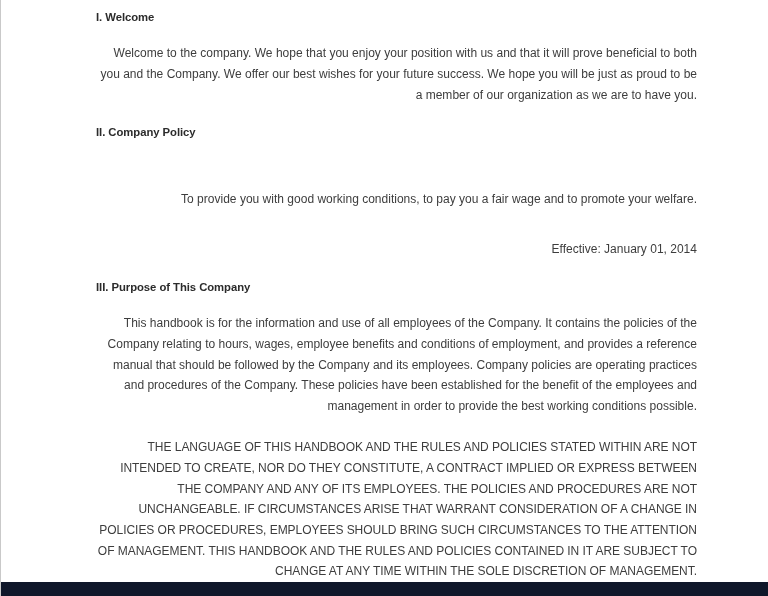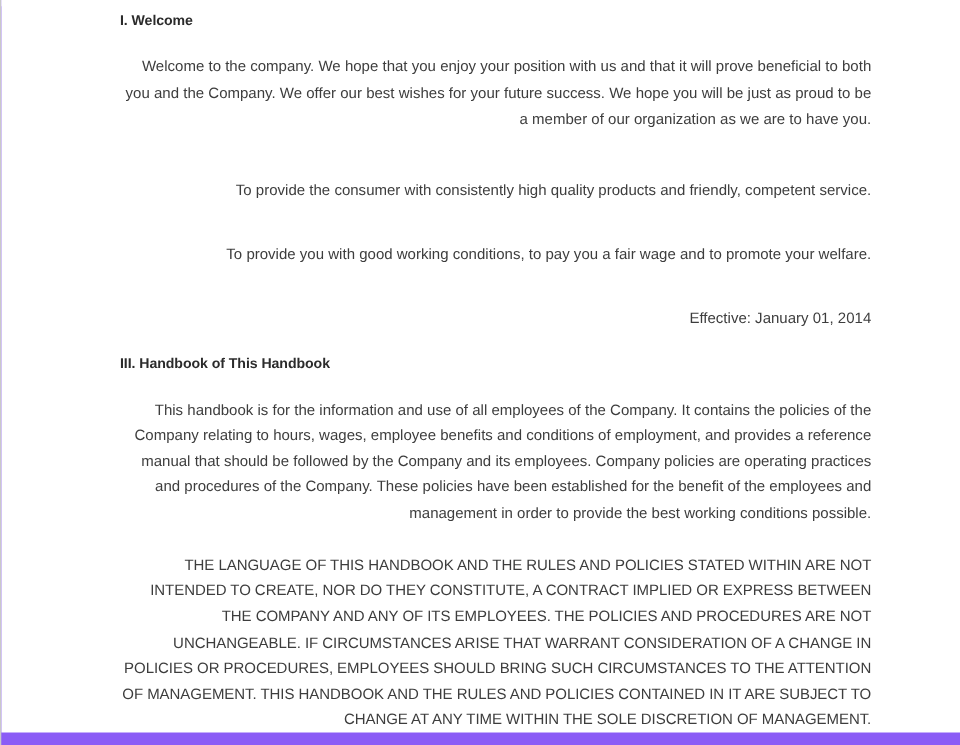--- a/index.html
+++ b/index.html
@@ -12,21 +12,21 @@
     height: 596px;
     background: #ffffff;
     font-family: "Liberation Sans", sans-serif;
     overflow: hidden;
   }
 
   #doc-viewport {
     position: relative;
     width: 768px;
     height: 596px;
-    background: #8b5cf6;
+    background: #0f172a;
     box-sizing: border-box;
     border-left: 1px solid #c9c9c9;
     overflow: hidden;
   }
 
   #top-band {
     position: absolute;
     top: 0;
     left: 0;
     width: 768px;
@@ -85,42 +85,42 @@
   <div id="page">
 
     <h2 class="heading">I. Welcome</h2>
 
     <div class="gap-heading-to-para"></div>
 
     <p class="para">Welcome to the company.  We hope that you enjoy your position with us and that it will prove beneficial to both you and the Company. We offer our best wishes for your future success. We hope you will be just as proud to be a member of our organization as we are to have you.</p>
 
     <div class="gap-para-to-heading"></div>
 
+    <h2 class="heading">II. Company Policy</h2>
 
     <div class="gap-heading-to-para"></div>
 
-    <p class="para">To provide the consumer with consistently high quality products and friendly, competent service.</p>
 
     <div class="gap-para-to-para"></div>
 
 
     <div class="gap-para-to-para"></div>
 
     <p class="para">To provide you with good working conditions, to pay you a fair wage and to promote your welfare.</p>
 
     <div class="gap-para-to-para"></div>
 
 
     <div class="gap-para-to-para"></div>
 
     <p class="para">Effective: January 01, 2014</p>
 
     <div class="gap-para-to-heading"></div>
 
-    <h2 class="heading">III. Handbook of This Handbook</h2>
+    <h2 class="heading">III. Purpose of This Company</h2>
 
     <div class="gap-heading-to-para"></div>
 
     <p class="para">This handbook is for the information and use of all employees of the Company. It contains the policies of the Company relating to hours, wages, employee benefits and conditions of employment, and provides a reference manual that should be followed by the Company and its employees. Company policies are operating practices and procedures of the Company. These policies have been established for the benefit of the employees and management in order to provide the best working conditions possible.</p>
 
     <div class="gap-block"></div>
 
     <p class="para caps">THE LANGUAGE OF THIS HANDBOOK AND THE RULES AND POLICIES STATED WITHIN ARE NOT INTENDED TO CREATE, NOR DO THEY CONSTITUTE, A CONTRACT IMPLIED OR EXPRESS BETWEEN THE COMPANY AND ANY OF ITS EMPLOYEES. THE POLICIES AND PROCEDURES ARE NOT UNCHANGEABLE. IF CIRCUMSTANCES ARISE THAT WARRANT CONSIDERATION OF A CHANGE IN POLICIES OR PROCEDURES, EMPLOYEES SHOULD BRING SUCH CIRCUMSTANCES TO THE ATTENTION OF MANAGEMENT. THIS HANDBOOK AND THE RULES AND POLICIES CONTAINED IN IT ARE SUBJECT TO CHANGE AT ANY TIME WITHIN THE SOLE DISCRETION OF MANAGEMENT.</p>
 
   </div>

